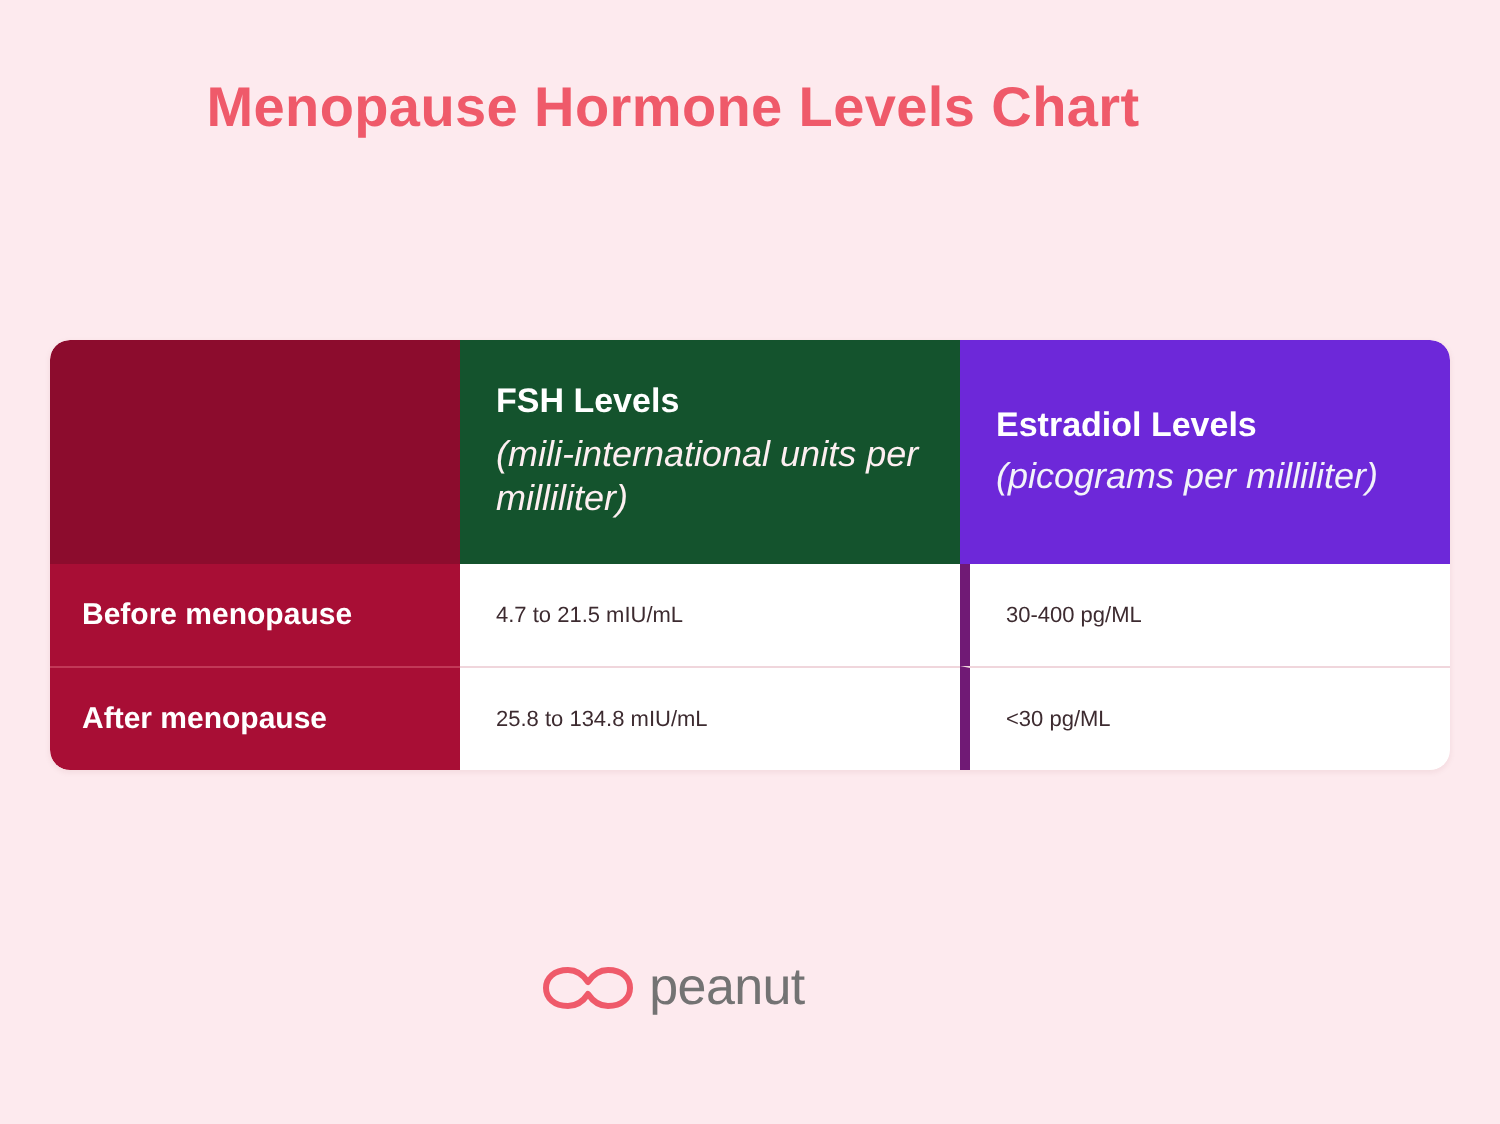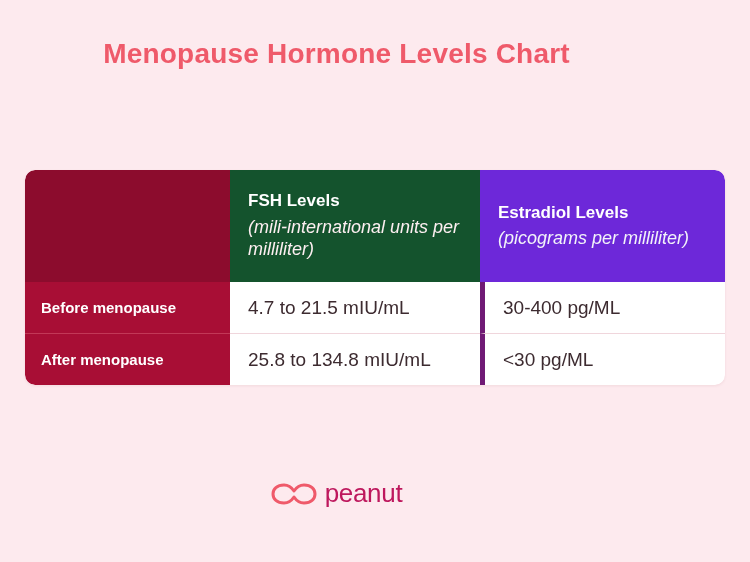--- a/index.html
+++ b/index.html
@@ -90,21 +90,21 @@
     font-size: 15px;
     font-weight: 700;
     height: 51px;
     padding: 0 16px !important;
     margin-top: 12px;
   }
   .row-label.second { background: #a80e35; }
   .cell {
     background: #ffffff;
     color: #3d2b30;
-    font-size: 19px;
+    font-size: 11px;
     height: 51px;
     padding: 0 18px !important;
   }
   .cell.sep {
     border-left: 5px solid #701a75;
   }
   .row-divider td {
     border-top: 1px solid #f0d6dc;
   }
   .row-divider td.row-label {
@@ -126,21 +126,21 @@
     display: flex;
     align-items: center;
     justify-content: center;
     gap: 8px;
   }
   .logo-mark {
     display: inline-block;
     line-height: 0;
   }
   .logo-text {
-    color: #be185d;
+    color: #737373;
     font-size: 26px;
     font-weight: 400;
     letter-spacing: -0.3px;
   }
 </style>
 </head>
 <body>
 
 <div class="page">
 

